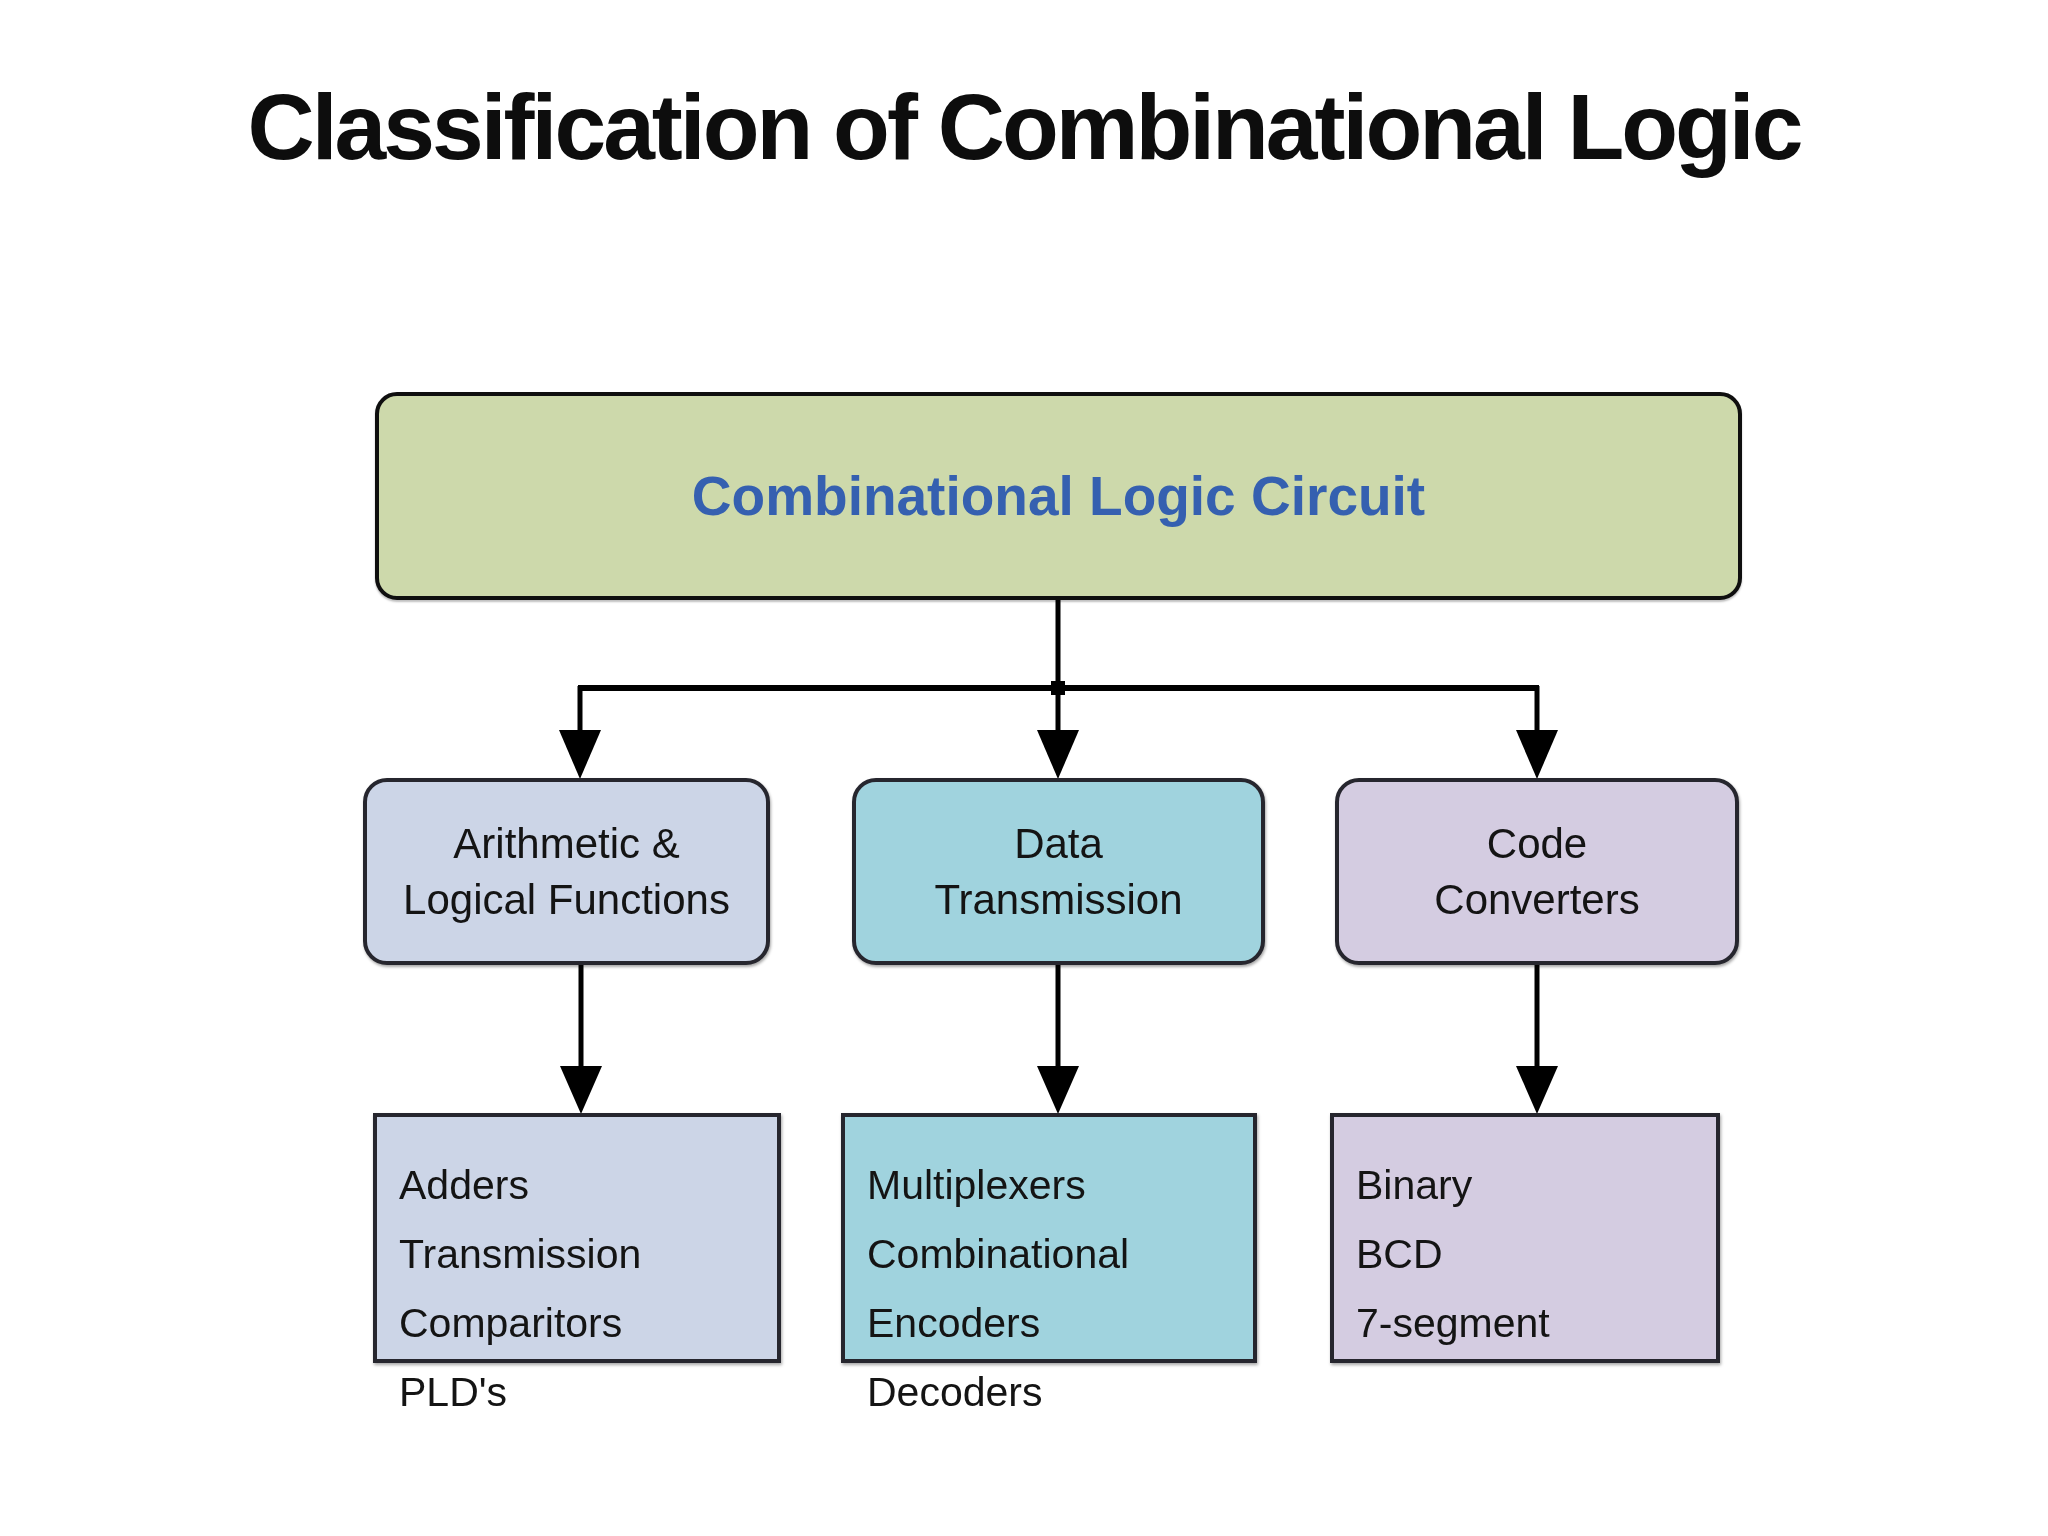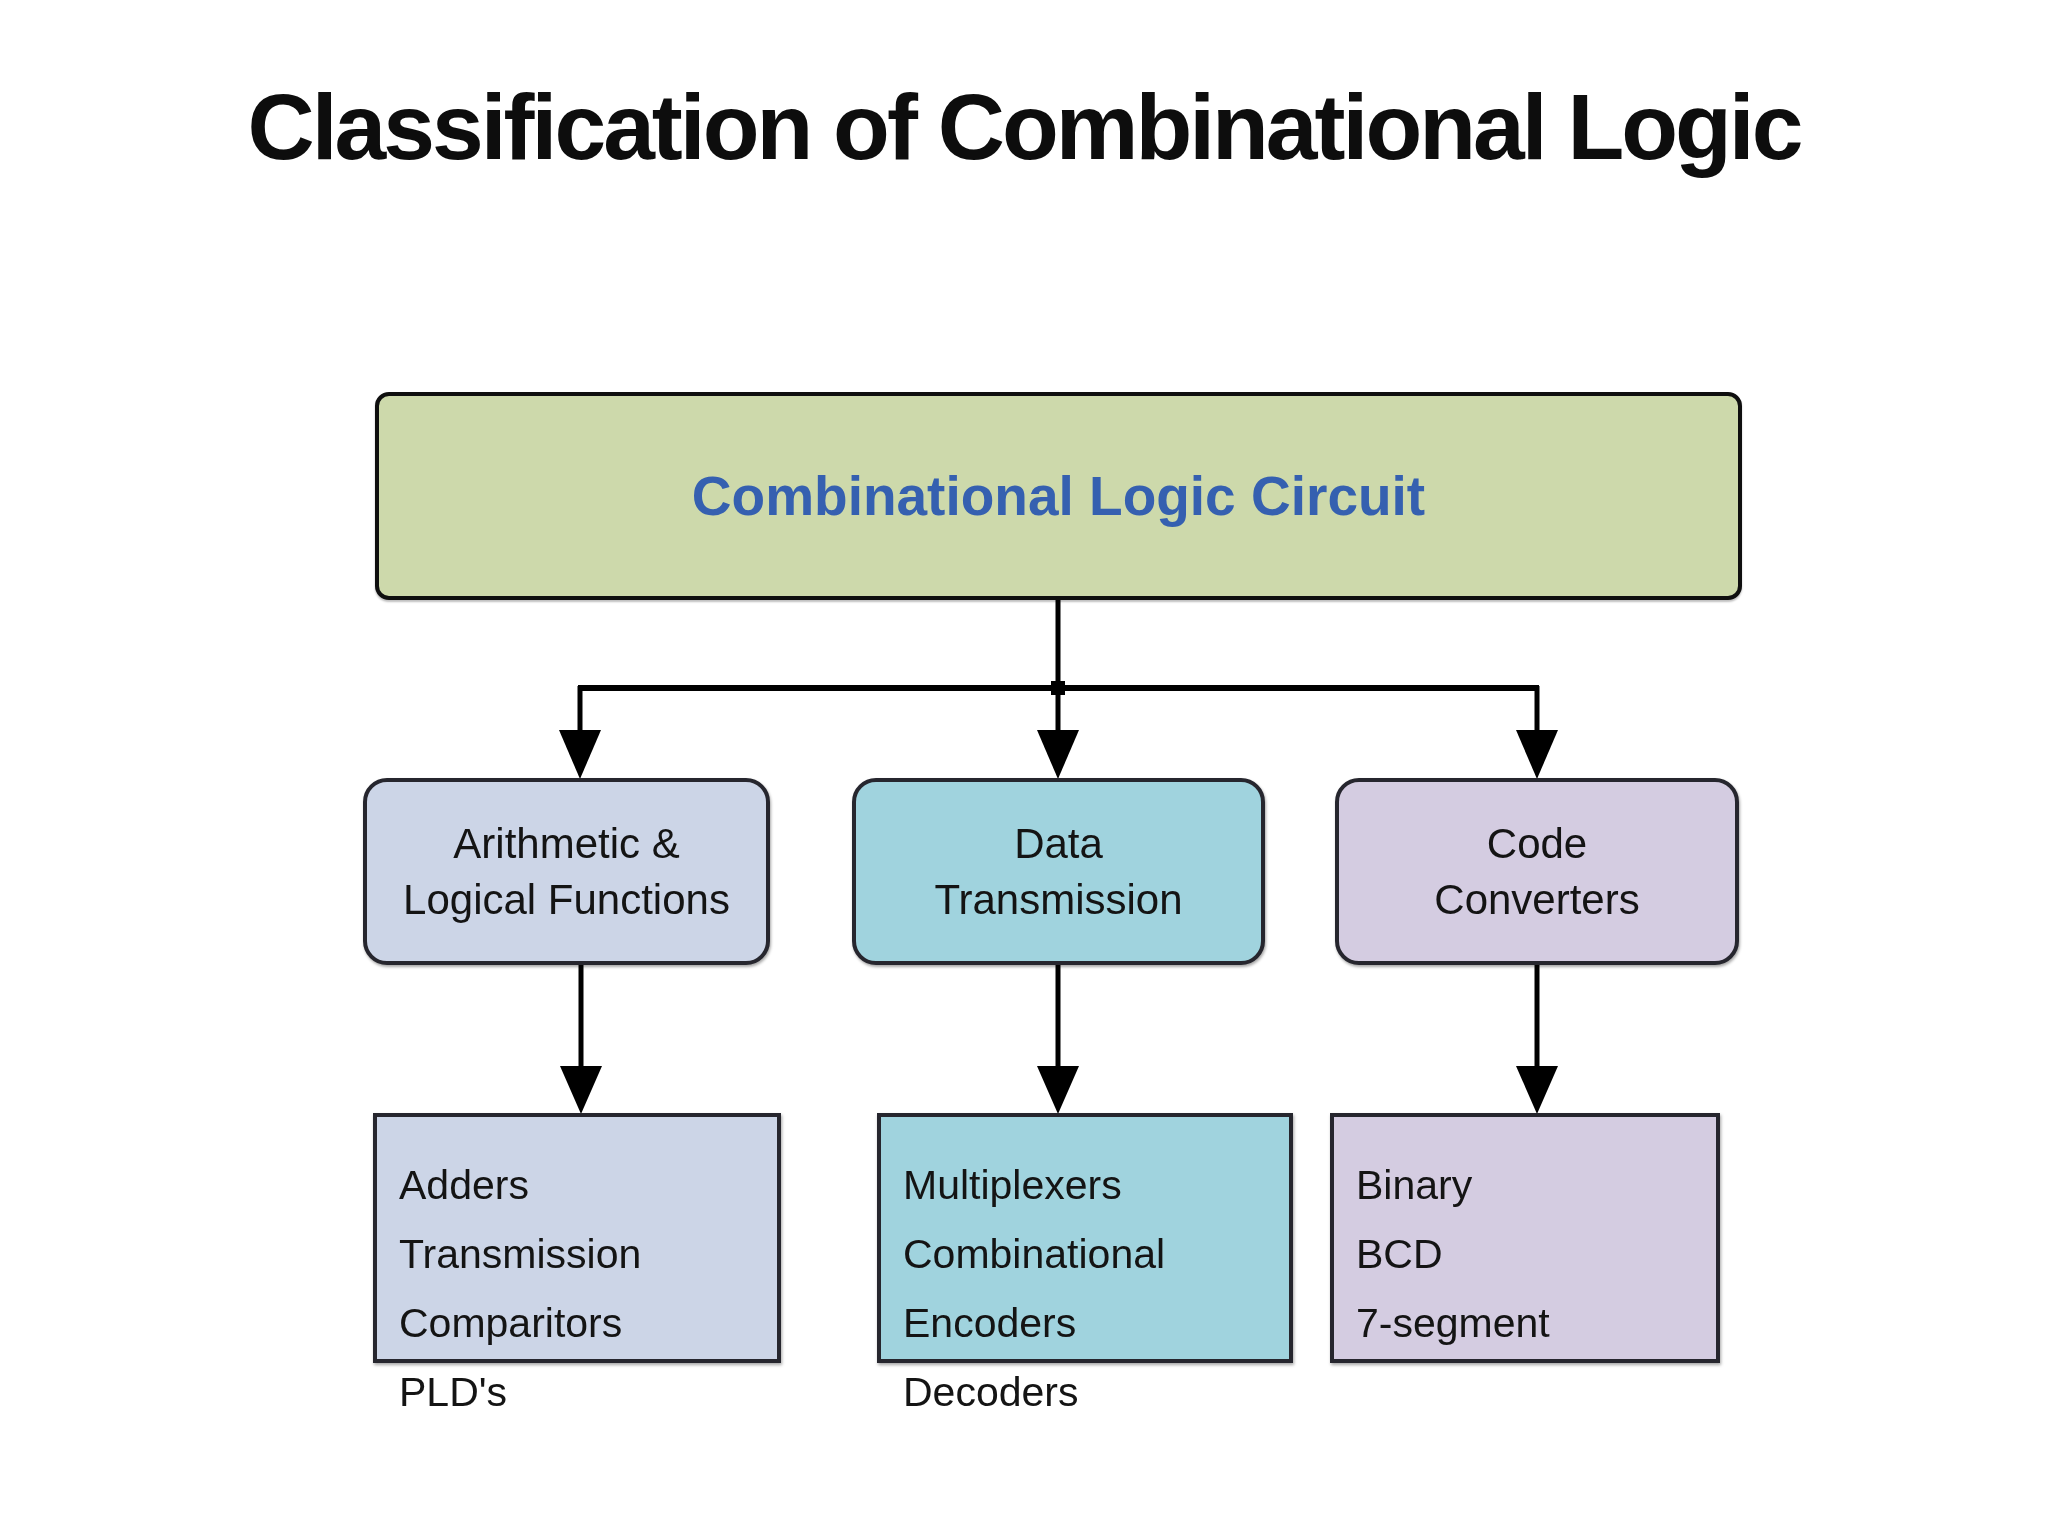--- a/index.html
+++ b/index.html
@@ -41,21 +41,21 @@
     justify-content: center;
     text-align: center;
   }
   .root-node {
     left: 375px;
     top: 392px;
     width: 1367px;
     height: 208px;
     background: var(--root-fill);
     border: 4px solid #0f0f0f;
-    border-radius: 14px;
+    border-radius: 22px;
     box-shadow: 0 2px 2px rgba(0,0,0,0.25);
     justify-content: center;
   }
   .root-label {
     color: var(--root-text);
     font-size: 55px;
     font-weight: 700;
     letter-spacing: 0px;
   }
   .branch {
@@ -77,21 +77,21 @@
   .leaf {
     position: absolute;
     top: 1113px;
     height: 250px;
     box-sizing: border-box;
     border: 4px solid var(--box-border);
     box-shadow: 1px 2px 3px rgba(0,0,0,0.35);
     padding: 26px 0 0 22px;
   }
   #leaf-1 { left: 373px;  width: 408px; background: var(--col1-fill); }
-  #leaf-2 { left: 877px;  width: 416px; background: var(--col2-fill); }
+  #leaf-2 { left: 841px;  width: 416px; background: var(--col2-fill); }
   #leaf-3 { left: 1330px; width: 390px; background: var(--col3-fill); }
   .list-item {
     font-size: 41px;
     line-height: 54px;
     color: var(--text);
     text-align: left;
     margin-top: 15px;
   }
 </style>
 </head>

